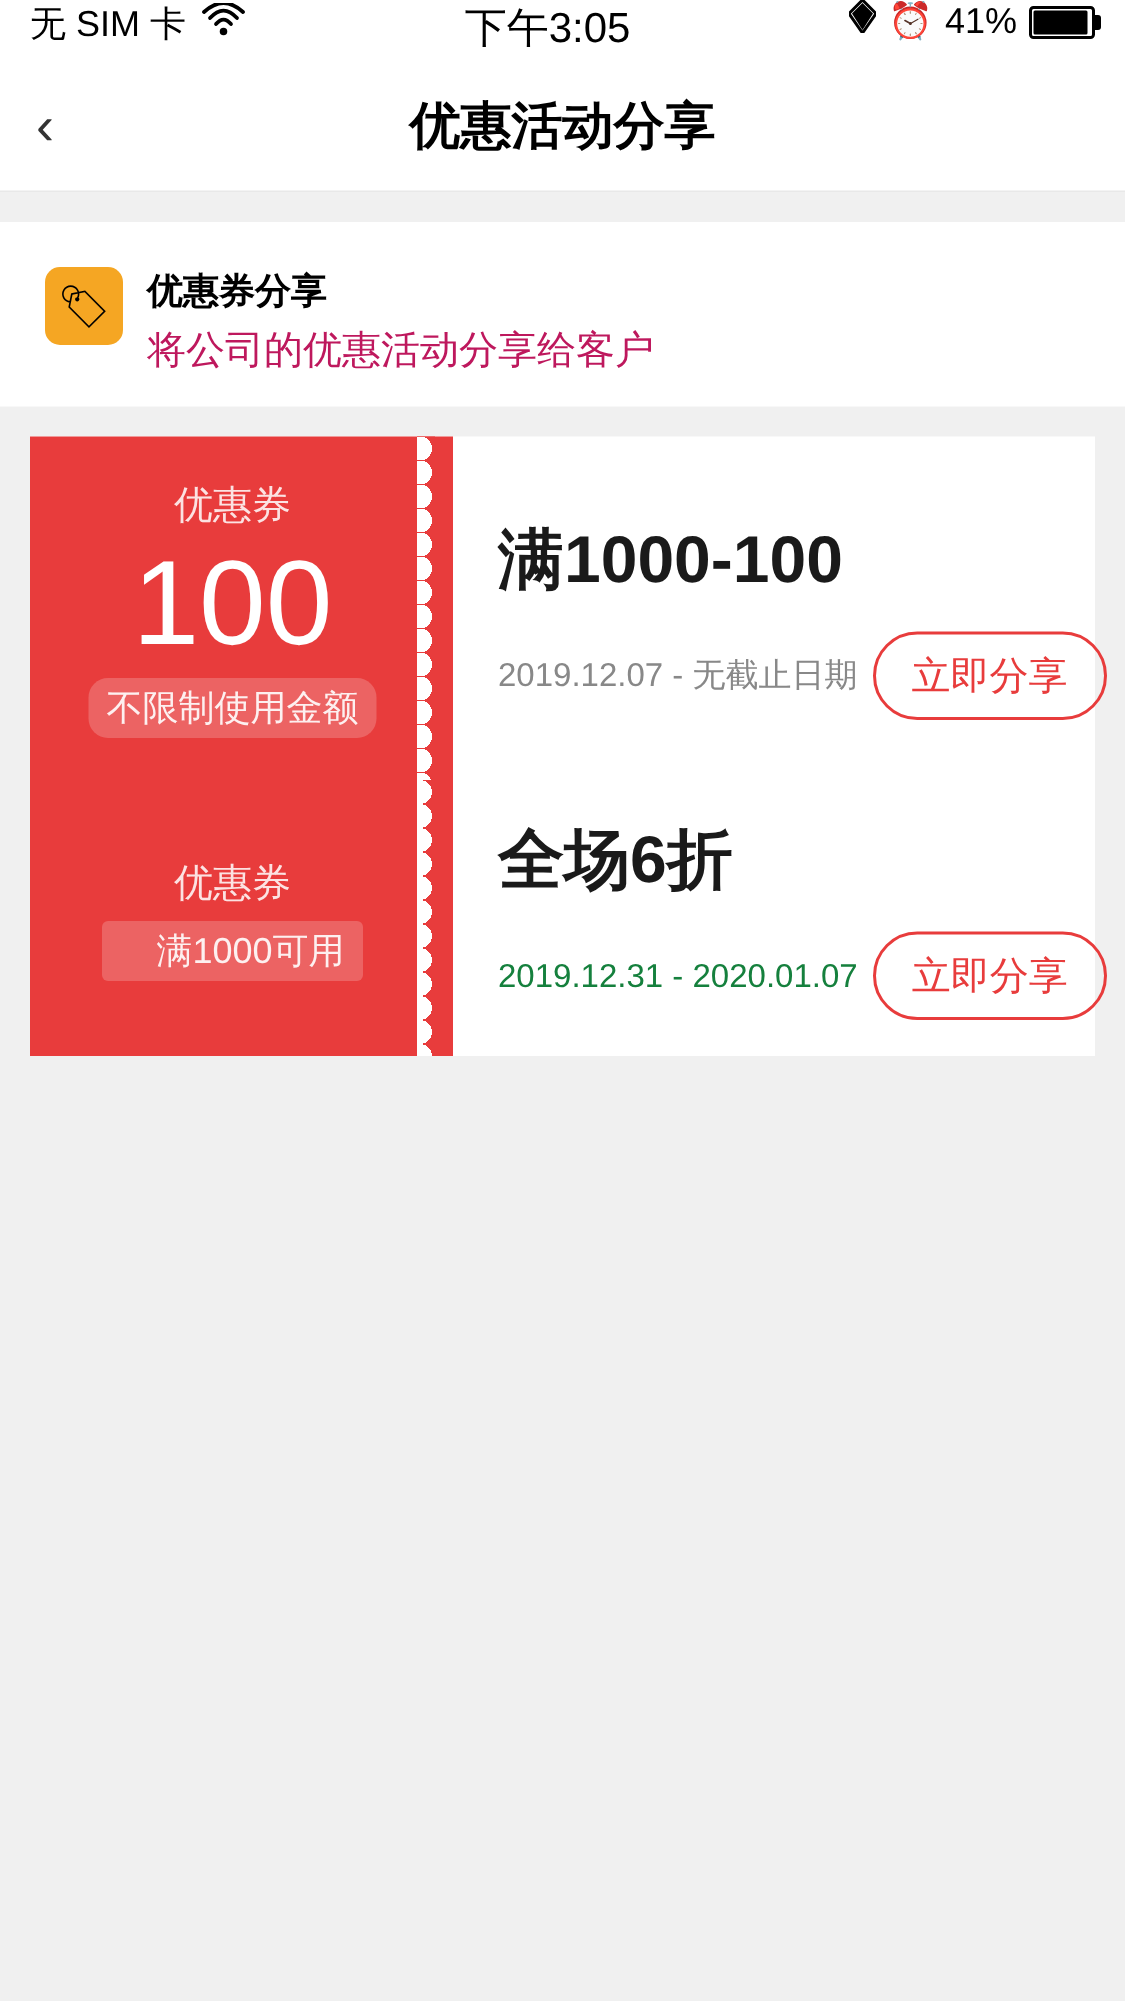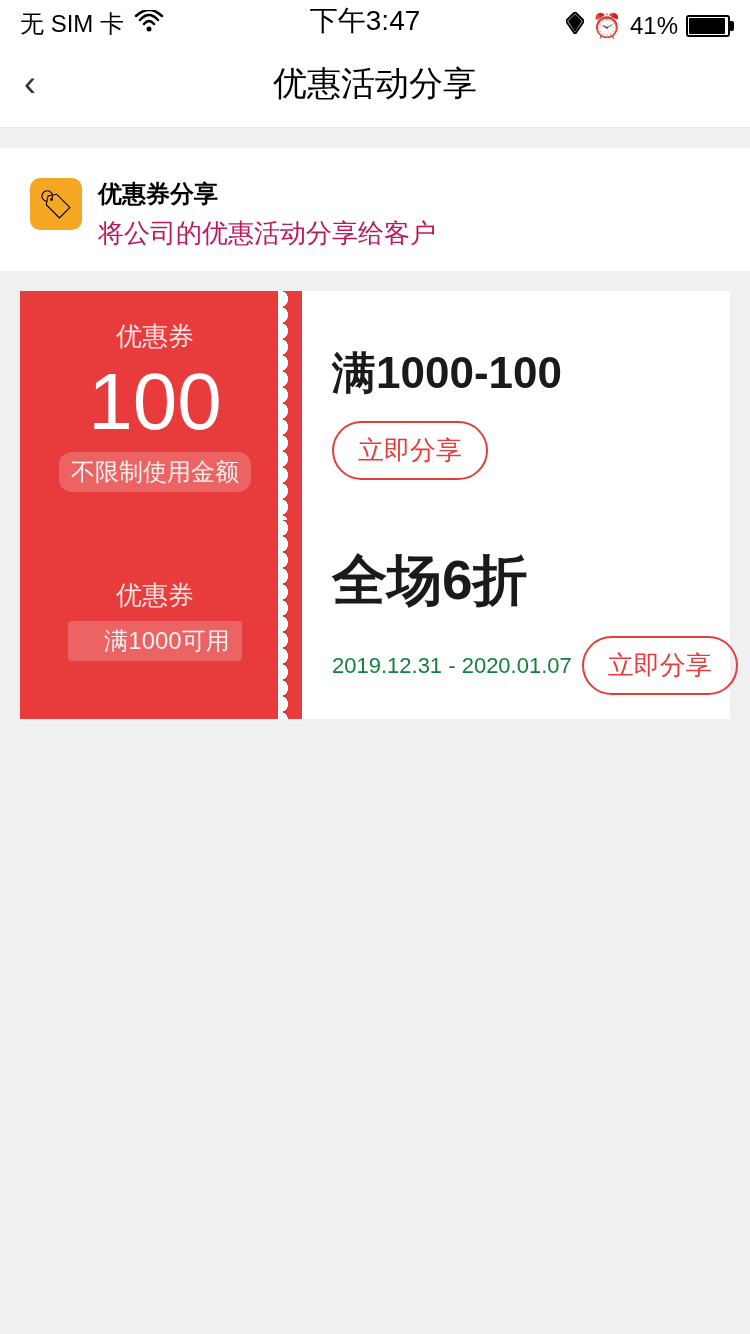--- a/index.html
+++ b/index.html
@@ -11,21 +11,21 @@
       background: #f0f0f0;
       font-family: -apple-system, 'PingFang SC', 'Helvetica Neue', sans-serif;
     }
 
     
     .status-bar {
       width: 100%;
       height: 40px;
       background: #fff;
       display: flex;
-      align-items: flex-end;
+      align-items: flex-start;
       justify-content: space-between;
       padding: 0 20px;
       font-size: 26px;
     }
     .status-left {
       display: flex;
       align-items: center;
       gap: 10px;
       font-size: 24px;
       color: #000;
@@ -84,21 +84,21 @@
     }
     .nav-back {
       position: absolute;
       left: 24px;
       font-size: 36px;
       color: #333;
       cursor: pointer;
     }
     .nav-title {
       font-size: 34px;
-      font-weight: 400;
+      font-weight: 700;
       color: #000;
     }
 
     
     .section-header {
       background: #fff;
       padding: 30px 30px 20px 30px;
       display: flex;
       align-items: flex-start;
       gap: 16px;
@@ -230,21 +230,21 @@
     <span>
       <svg width="30" height="22" viewBox="0 0 30 22">
         <path d="M15 18 Q15 18 15 18" stroke="#000" stroke-width="3" fill="none"></path>
         <circle cx="15" cy="19" r="2.5" fill="#000"></circle>
         <path d="M10 14 Q12.5 11 15 11 Q17.5 11 20 14" stroke="#000" stroke-width="2.5" fill="none" stroke-linecap="round"></path>
         <path d="M6 10 Q10.5 5 15 5 Q19.5 5 24 10" stroke="#000" stroke-width="2.5" fill="none" stroke-linecap="round"></path>
         <path d="M2 6 Q8.5 0 15 0 Q21.5 0 28 6" stroke="#000" stroke-width="2.5" fill="none" stroke-linecap="round"></path>
       </svg>
     </span>
   </div>
-  <div class="status-center">下午3:47</div>
+  <div class="status-center">下午3:05</div>
   <div class="status-right">
     <span>
       <svg width="18" height="22" viewBox="0 0 18 22">
         <path d="M9 0 L18 9 L9 22 L0 9 Z" fill="none" stroke="#000" stroke-width="2"></path>
         <path d="M9 2 L16 9 L9 20 L2 9 Z" fill="#000"></path>
       </svg>
     </span>
     <span>⏰</span>
     <span>41%</span>
     <span class="battery-icon">
@@ -314,20 +314,21 @@
         flex:1;
         display:flex;
         flex-direction:column;
         justify-content:center;
         padding: 24px 28px 24px 42px;
         gap: 18px;
         margin-top: 12px;
       ">
         <div class="coupon-name" style="font-size:44px; font-weight:600; color:#1a1a1a;">满1000-100</div>
         <div class="coupon-meta" style="display:flex; align-items:center; justify-content:space-between; gap:10px;">
+          <div class="coupon-date" style="font-size:22px; color:#888;">2019.12.07 - 无截止日期</div>
           <button class="share-btn" style="
             border: 2px solid #e83c3c;
             border-radius: 40px;
             padding: 10px 24px;
             font-size: 26px;
             color: #e83c3c;
             background: transparent;
             cursor: pointer;
             white-space: nowrap;
             flex-shrink: 0;
@@ -377,21 +378,21 @@
         "></div>
       </div>
       <div class="coupon-right" style="
         flex:1;
         display:flex;
         flex-direction:column;
         justify-content:center;
         padding: 24px 28px 24px 42px;
         gap: 18px;
       ">
-        <div class="coupon-name" style="font-size:55px; font-weight:600; color:#1a1a1a;">全场6折</div>
+        <div class="coupon-name" style="font-size:44px; font-weight:600; color:#1a1a1a;">全场6折</div>
         <div class="coupon-meta" style="display:flex; align-items:center; justify-content:space-between; gap:10px;">
           <div class="coupon-date" style="font-size:22px; color:#15803d;">2019.12.31 - 2020.01.07</div>
           <button class="share-btn" style="
             border: 2px solid #e83c3c;
             border-radius: 40px;
             padding: 10px 24px;
             font-size: 26px;
             color: #e83c3c;
             background: transparent;
             cursor: pointer;

